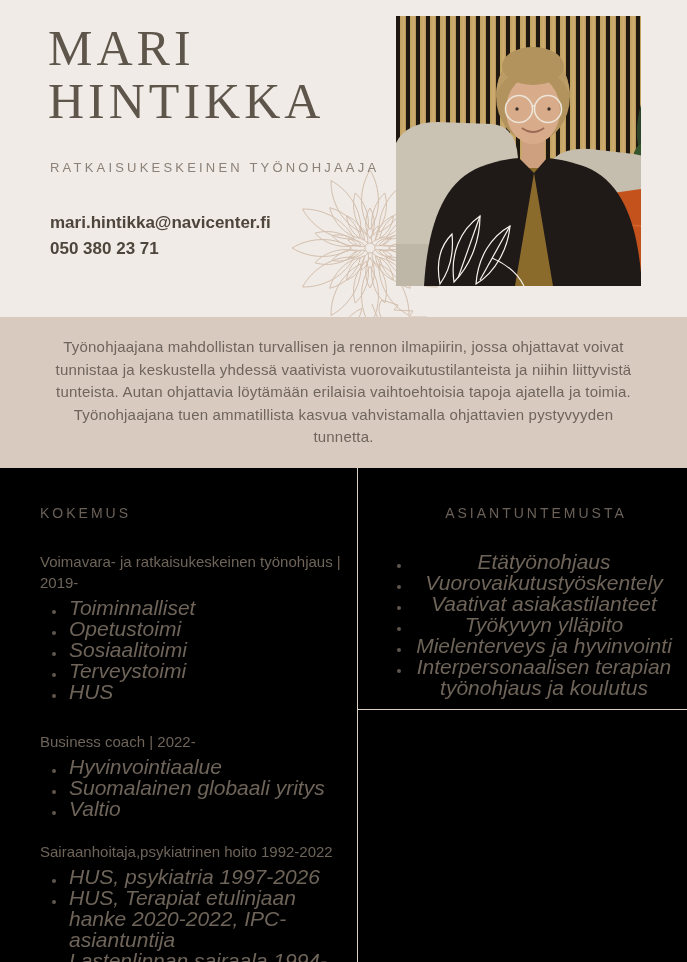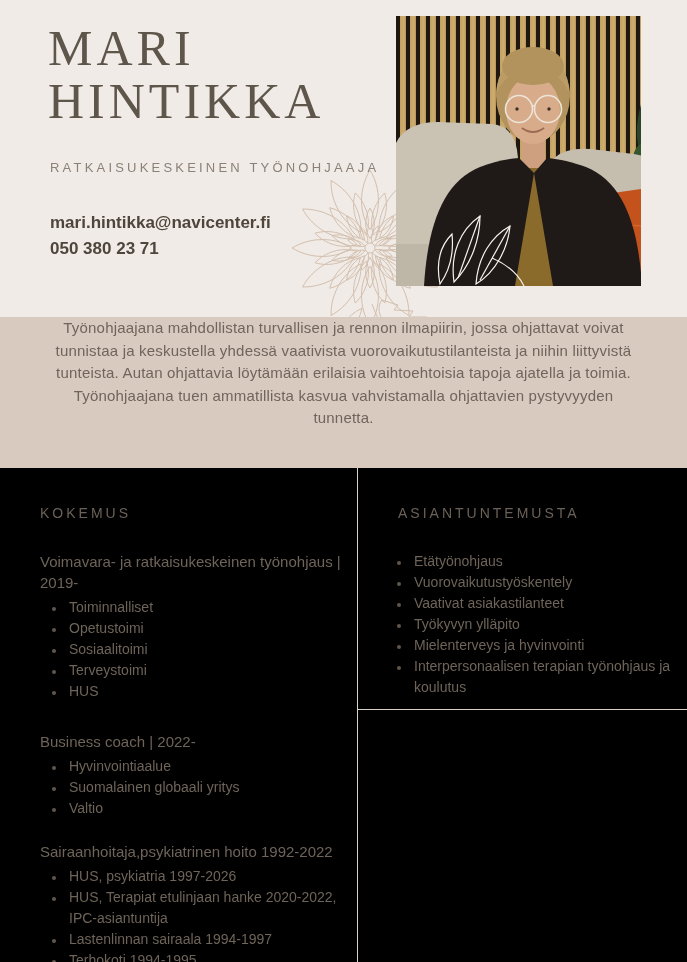--- a/index.html
+++ b/index.html
@@ -29,40 +29,40 @@
   .flower-wrap{position:absolute;left:266px;top:148px;z-index:1;}
   .photo{
     position:absolute;left:396px;top:16px;width:274px;height:270px;z-index:2;
     background:repeating-linear-gradient(90deg,#1f1811 0px,#1f1811 4px,#c2a263 4px,#cfae70 8px,#b6925a 10px,#1f1811 10px);
     overflow:hidden;
   }
   .photo svg{position:absolute;left:0;top:0;}
   
   .intro-band{
     position:absolute;left:0;top:317px;width:687px;height:151px;background:#d8cabf;
-    display:flex;align-items:flex-start;justify-content:center;z-index:4;
+    display:flex;align-items:center;justify-content:center;z-index:4;
   }
   .intro-text{
     max-width:600px;text-align:center;
     font-size:15px;line-height:22.5px;color:#6f655c;letter-spacing:0.2px;
   }
   
   .bottom-section{position:absolute;left:0;top:468px;width:687px;height:494px;background:#000000;}
   .v-divider{position:absolute;left:357px;top:0;width:1px;height:494px;background:#ddd0c5;}
   .h-divider{position:absolute;left:358px;top:241px;width:329px;height:1px;background:#ddd0c5;}
   .col-left{position:absolute;left:40px;top:37px;width:316px;}
-  .col-right{position:absolute;left:398px;top:37px;width:276px;}
+  .col-right{position:absolute;left:398px;top:37px;width:276px;text-align:center;}
   .section-heading{
     font-size:14px;letter-spacing:3px;color:#6b6158;text-transform:uppercase;
     margin:0 0 30px 0;
   }
   .job{margin-bottom:29px;}
   .job-title{font-size:15px;line-height:21px;color:#6e6459;margin:0 0 4px 0;}
   ul.bullets{margin:0;padding:0 0 0 26px;list-style:disc outside;}
-  ul.bullets li{font-size:14px;line-height:21px;color:#6e6459;padding-left:3px;}
+  ul.bullets li{font-size:21px;line-height:21px;color:#6e6459;padding-left:3px;font-style:italic;}
   ul.bullets li::marker{color:#5f564d;font-size:12px;}
   .col-right ul.bullets{padding-left:13px;margin-top:20px;}
   .skills-block{margin-top:46px;}
   .skills-block .section-heading{margin-bottom:0;}
   .skills-block ul.bullets{margin-top:31px;}
   .job:last-child{margin-bottom:0;}
   .job:nth-child(3){margin-bottom:22px;}
 </style>
 </head>
 <body>

